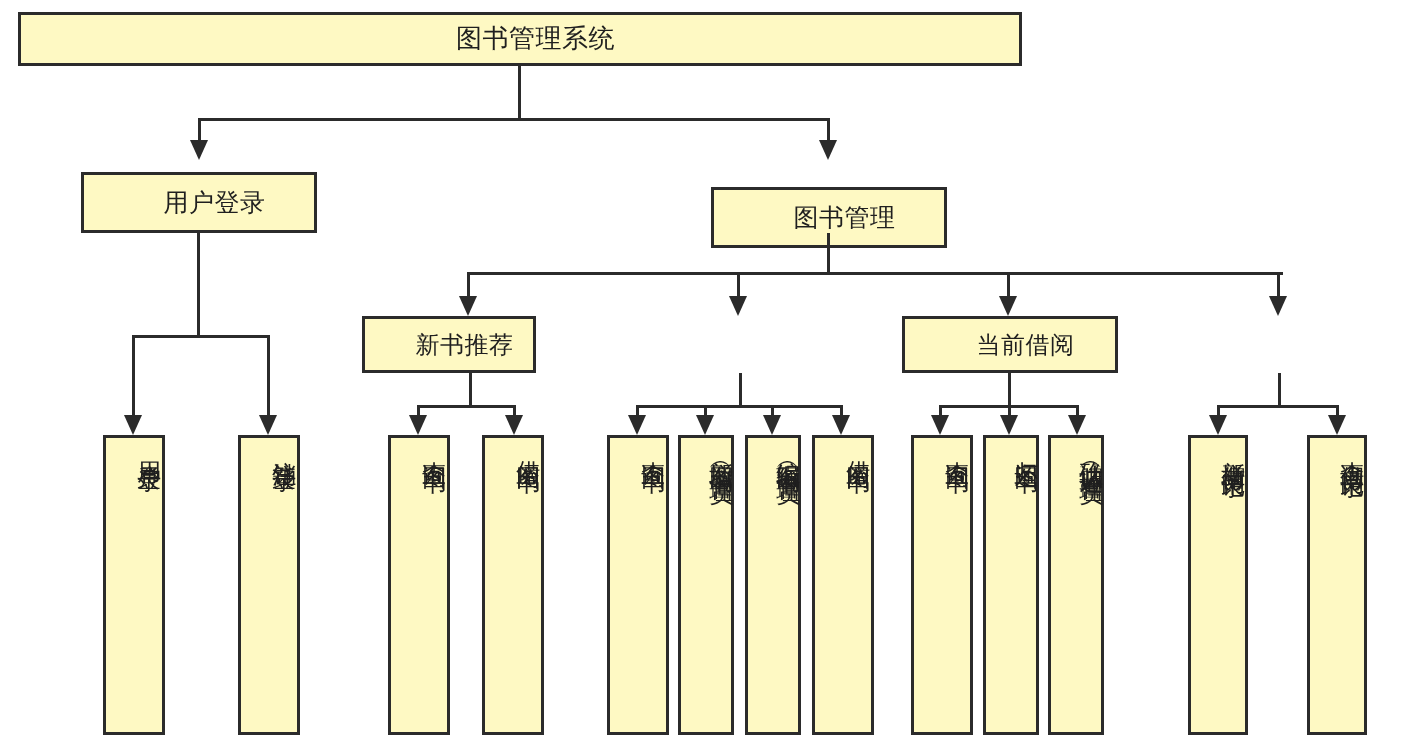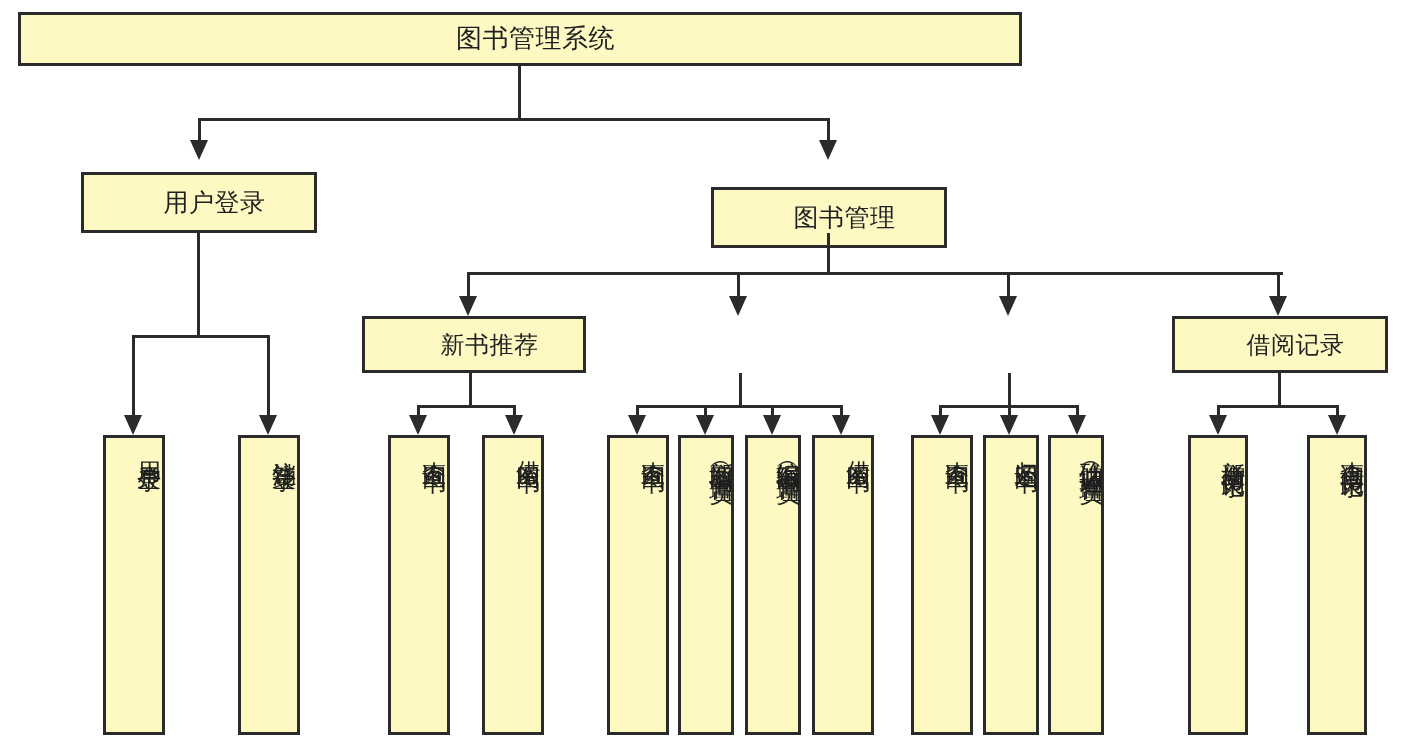--- a/index.html
+++ b/index.html
@@ -125,25 +125,25 @@
   <div class="edge h" style="left:467px; top:272px; width:816px;"></div>
   <div class="edge v" style="left:467px; top:272px; height:24px;"></div>
   <div class="edge v" style="left:737px; top:272px; height:24px;"></div>
   <div class="edge v" style="left:1007px; top:272px; height:24px;"></div>
   <div class="edge v" style="left:1277px; top:272px; height:24px;"></div>
   <div class="arrow" style="left:459px; top:296px;"></div>
   <div class="arrow" style="left:729px; top:296px;"></div>
   <div class="arrow" style="left:999px; top:296px;"></div>
   <div class="arrow" style="left:1269px; top:296px;"></div>
 
-  <div class="node lvl3 horiz" style="left:362px; top:316px; width:224px; height:57px;">
+  <div class="node lvl3 horiz" style="left:362px; top:316px; width:174px; height:57px;">
     <span class="label">新书推荐</span>
   </div>
-  <div class="node lvl3 horiz" style="left:1172px; top:316px; width:216px; height:57px;">
-    <span class="label">借阅记录</span>
+  <div class="node lvl3 horiz" style="left:902px; top:316px; width:216px; height:57px;">
+    <span class="label">当前借阅</span>
   </div>
 
   <div class="edge v" style="left:469px; top:373px; height:32px;"></div>
   <div class="edge h" style="left:417px; top:405px; width:99px;"></div>
   <div class="edge v" style="left:417px; top:405px; height:10px;"></div>
   <div class="edge v" style="left:513px; top:405px; height:10px;"></div>
   <div class="arrow" style="left:409px; top:415px;"></div>
   <div class="arrow" style="left:505px; top:415px;"></div>
 
   <div class="edge v" style="left:739px; top:373px; height:32px;"></div>

